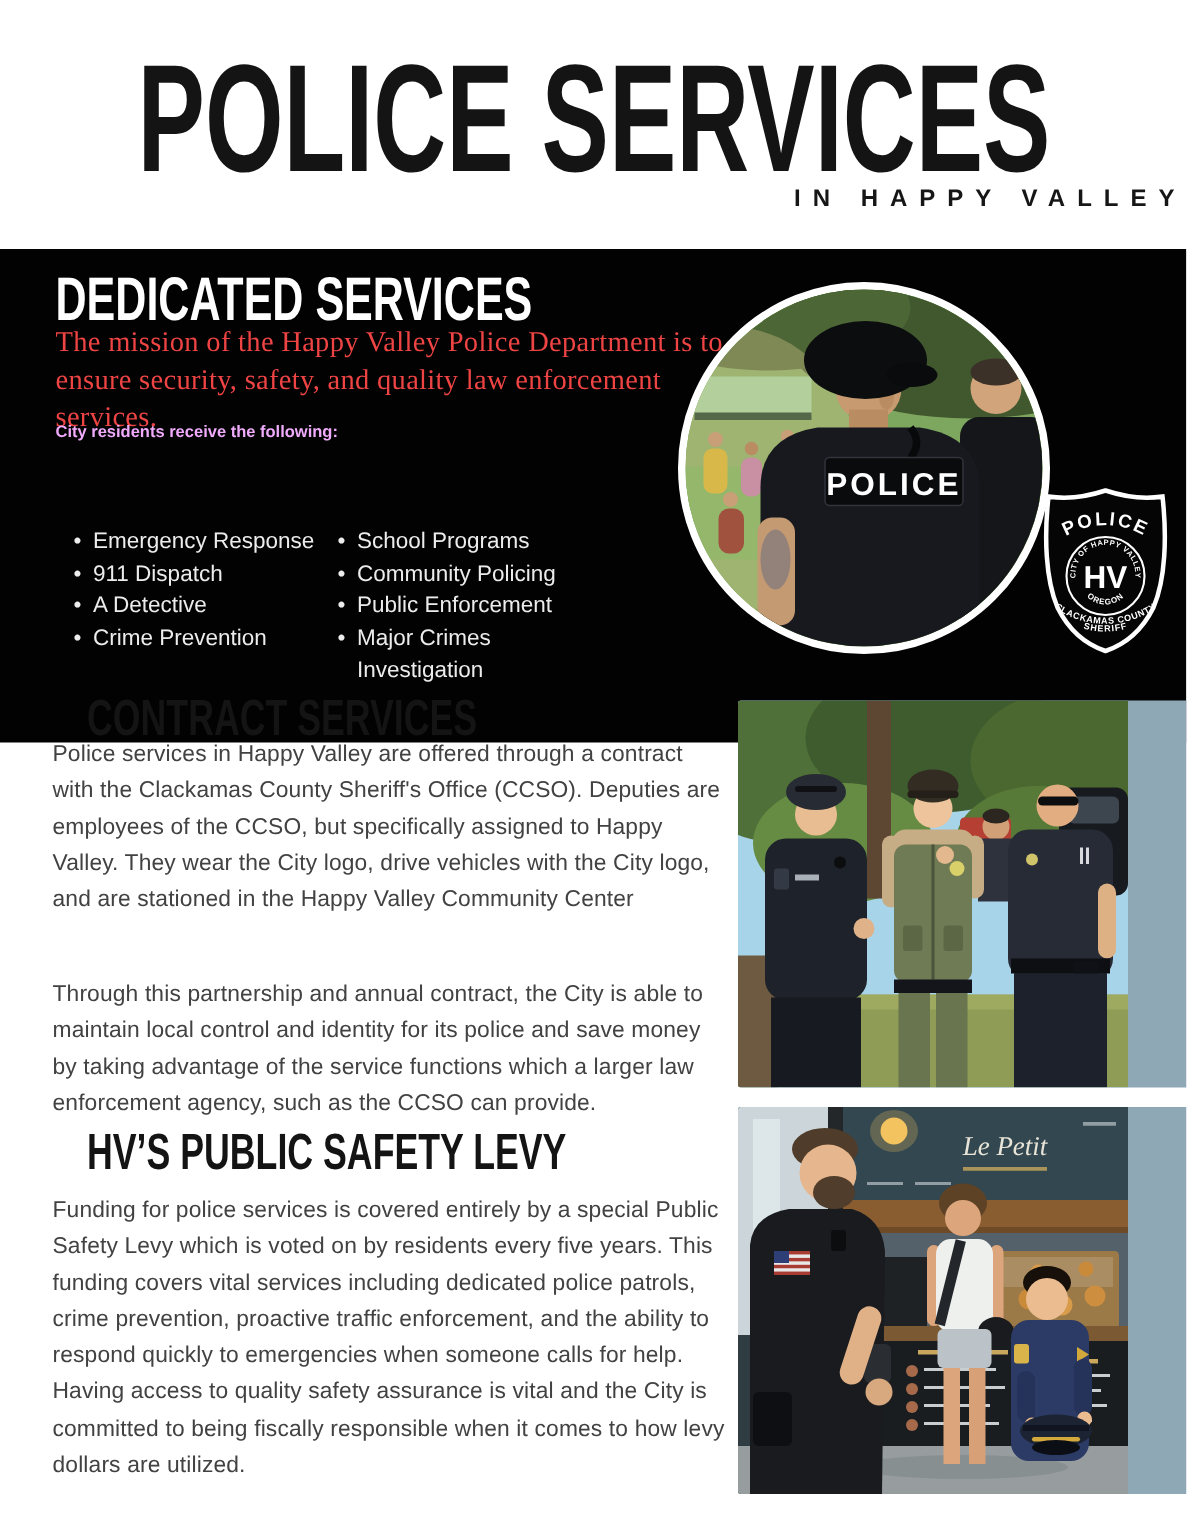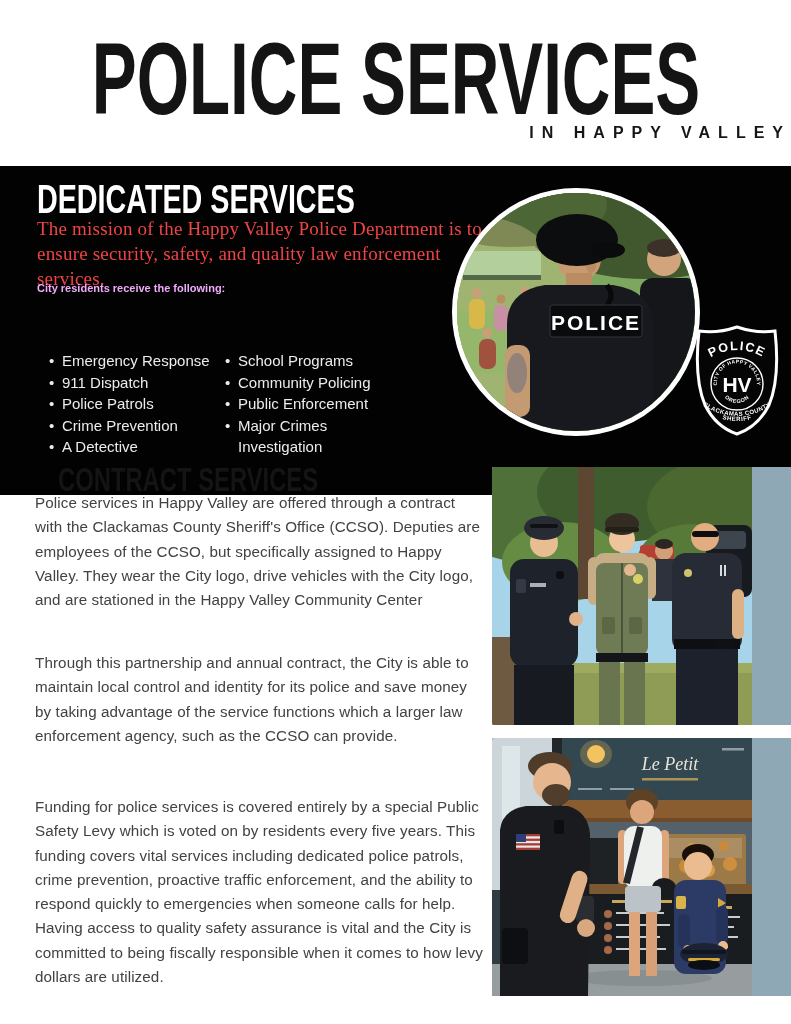--- a/index.html
+++ b/index.html
@@ -78,23 +78,22 @@
 
   <section class="band">
     <h2 class="h2-band"><span class="cond">DEDICATED SERVICES</span></h2>
     <p class="mission">The mission of the Happy Valley Police Department is to ensure security, safety, and quality law enforcement services.</p>
     <p class="lead-in">City residents receive the following:</p>
 
     <div class="svc c1">
       <ul>
         <li>Emergency Response</li>
         <li>911 Dispatch</li>
-        <li>Police Patrols</li>
+        <li>A Detective</li>
         <li>Crime Prevention</li>
-        <li>A Detective</li>
       </ul>
     </div>
     <div class="svc c2">
       <ul>
         <li>School Programs</li>
         <li>Community Policing</li>
         <li>Public Enforcement</li>
         <li>Major Crimes Investigation</li>
       </ul>
     </div>
@@ -177,20 +176,21 @@
           <textPath href="#b-sher" startOffset="50%" text-anchor="middle">SHERIFF</textPath>
         </text>
       </svg>
     </div>
   </section>
 
   <h2 class="h2-dark" id="contract-heading"><span class="cond">CONTRACT SERVICES</span></h2>
   <p class="body-p" id="contract-p1">Police services in Happy Valley are offered through a contract with the Clackamas County Sheriff's Office (CCSO). Deputies are employees of the CCSO, but specifically assigned to Happy Valley. They wear the City logo, drive vehicles with the City logo, and are stationed in the Happy Valley Community Center</p>
   <p class="body-p" id="contract-p2">Through this partnership and annual contract, the City is able to maintain local control and identity for its police and save money by taking advantage of the service functions which a larger law enforcement agency, such as the CCSO can provide.</p>
 
+  <h2 class="h2-dark" id="levy-heading"><span class="cond">HV’S PUBLIC SAFETY LEVY</span></h2>
   <p class="body-p" id="levy-p">Funding for police services is covered entirely by a special Public Safety Levy which is voted on by residents every five years. This funding covers vital services including dedicated police patrols, crime prevention, proactive traffic enforcement, and the ability to respond quickly to emergencies when someone calls for help. Having access to quality safety assurance is vital and the City is committed to being fiscally responsible when it comes to how levy dollars are utilized.</p>
 
   <div class="photo-rect" id="photo-officers">
     <svg width="260" height="258" viewBox="0 0 260 258">
       <rect width="260" height="258" fill="#a8d4ea"></rect>
       <g>
         <ellipse cx="30" cy="40" rx="70" ry="55" fill="#4f7038"></ellipse>
         <ellipse cx="130" cy="25" rx="85" ry="50" fill="#3f5c2e"></ellipse>
         <ellipse cx="225" cy="40" rx="70" ry="48" fill="#4a682f"></ellipse>
         <ellipse cx="70" cy="95" rx="60" ry="40" fill="#668c43"></ellipse>

